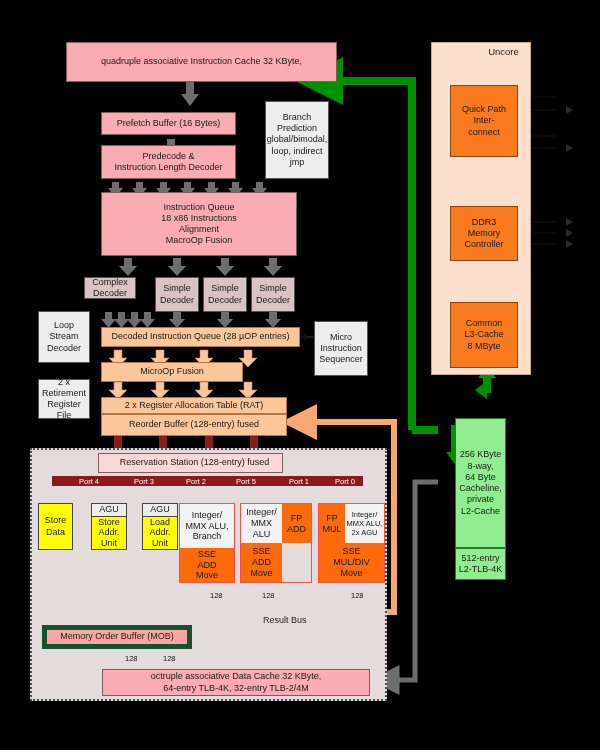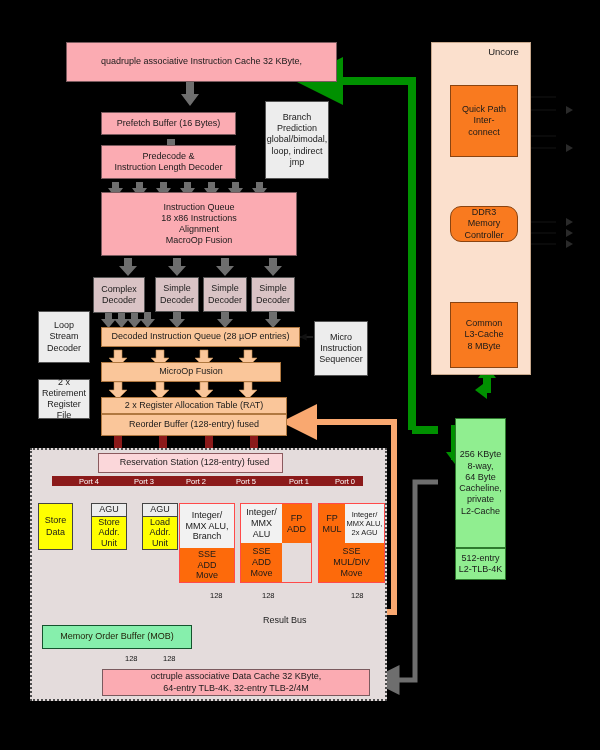--- a/index.html
+++ b/index.html
@@ -10,21 +10,21 @@
        flex-direction:column;align-items:center;justify-content:center;
        text-align:center;line-height:1.25;}
   .pink{background:#fbabb2;border:1px solid #7a5a5e;}
   .peach{background:#fac69a;border:1px solid #b07840;}
   .peachlite{background:#fbe0cd;border:1px solid #c8a88c;}
   .gray{background:#ededed;border:1px solid #555;}
   .graypink{background:#d9c3c5;border:1px solid #555;}
   .yellow{background:#ffff00;border:1px solid #444;}
   .orange{background:#f97a1f;border:1px solid #8a4411;}
   .green{background:#90ee90;border:1px solid #2d7a2d;}
-  .olive{background:#86efac;border:1px solid #14532d;color:#2b2b00;align-items:center;}
+  .olive{background:#fca5a5;border:5px solid #14532d;color:#2b2b00;align-items:center;}
   .rs{background:#fbd7da;border:1px solid #8a5a5e;padding-left:8px;}
   .backend{position:absolute;background:#e4dcdc;
            border:2px dotted #4d4d4d;box-sizing:border-box;}
   .portbar{position:absolute;background:#8b1a1a;color:#fff;}
   .portlabel{position:absolute;color:#ffffff;font-size:7.5px;}
   .lbl{position:absolute;font-size:8px;color:#222;}
   .num{position:absolute;font-size:7.5px;color:#111;}
   svg.wires{position:absolute;left:0;top:0;width:600px;height:750px;
             pointer-events:none;}
   .exec{position:absolute;box-sizing:border-box;display:flex;
@@ -227,21 +227,21 @@
   <div>jmp</div>
 </div>
 
 <div class="box pink" style="left:101px;top:192px;width:196px;height:64px;">
   <div>Instruction Queue</div>
   <div>18 x86 Instructions</div>
   <div>Alignment</div>
   <div>MacroOp Fusion</div>
 </div>
 
-<div class="box graypink" style="left:93px;top:277px;width:52px;height:36px;">
+<div class="box graypink" style="left:84px;top:277px;width:52px;height:22px;">
   <div>Complex</div>
   <div>Decoder</div>
 </div>
 <div class="box graypink" style="left:155px;top:277px;width:44px;height:35px;">
   <div>Simple</div>
   <div>Decoder</div>
 </div>
 <div class="box graypink" style="left:203px;top:277px;width:44px;height:35px;">
   <div>Simple</div>
   <div>Decoder</div>
@@ -260,21 +260,21 @@
 <div class="box peach" style="left:101px;top:327px;width:199px;height:20px;">
   <div>Decoded Instruction Queue (28 µOP entries)</div>
 </div>
 
 <div class="box gray" style="left:314px;top:321px;width:54px;height:55px;">
   <div>Micro</div>
   <div>Instruction</div>
   <div>Sequencer</div>
 </div>
 
-<div class="box peach" style="left:101px;top:362px;width:180px;height:20px;">
+<div class="box peach" style="left:101px;top:362px;width:142px;height:20px;">
   <div>MicroOp Fusion</div>
 </div>
 
 <div class="box gray" style="left:38px;top:379px;width:52px;height:40px;">
   <div>2 x</div>
   <div>Retirement</div>
   <div>Register</div>
   <div>File</div>
 </div>
 
@@ -394,21 +394,21 @@
 <div class="box peachlite" style="left:431px;top:42px;width:100px;height:333px;justify-content:flex-start;">
   <div style="margin-top:3px;font-size:9.5px;padding-left:45px;">Uncore</div>
 </div>
 
 <div class="box orange" style="left:450px;top:85px;width:68px;height:72px;">
   <div>Quick Path</div>
   <div>Inter-</div>
   <div>connect</div>
 </div>
 
-<div class="box orange" style="left:450px;top:206px;width:68px;height:36px;border-radius:11px;">
+<div class="box orange" style="left:450px;top:206px;width:68px;height:55px;">
   <div>DDR3</div>
   <div>Memory</div>
   <div>Controller</div>
 </div>
 
 <div class="box orange" style="left:450px;top:302px;width:68px;height:66px;">
   <div>Common</div>
   <div>L3-Cache</div>
   <div>8 MByte</div>
 </div>

